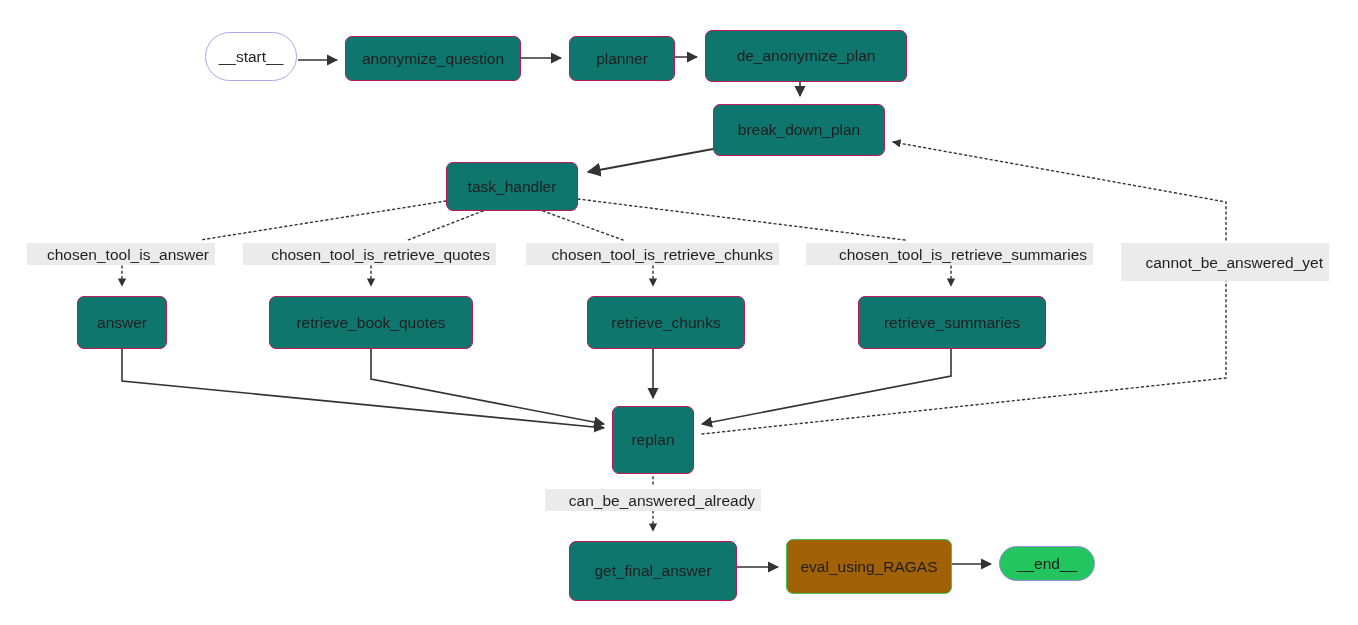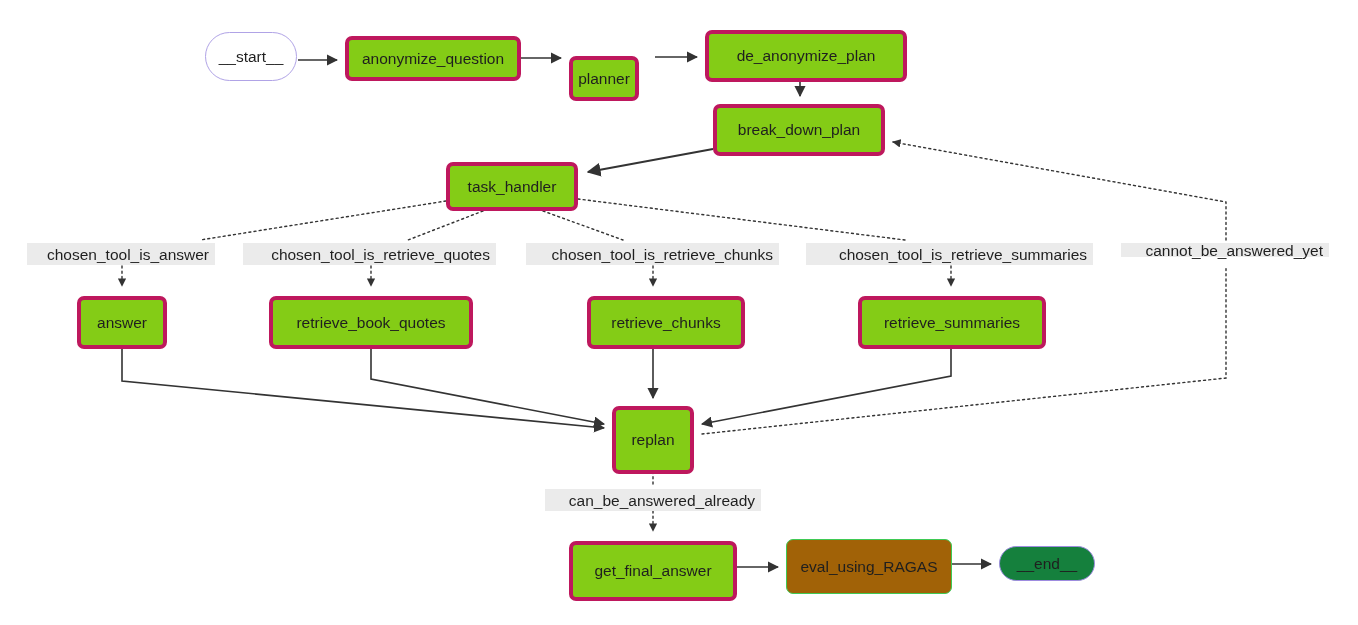--- a/index.html
+++ b/index.html
@@ -21,36 +21,36 @@
     top: 0;
     width: 1358px;
     height: 625px;
   }
   .node {
     position: absolute;
     box-sizing: border-box;
     display: flex;
     align-items: center;
     justify-content: center;
-    background: #84cc16;
-    border: 4px solid #be185d;
+    background: #0f766e;
+    border: 1px solid #be185d;
     border-radius: 7px;
     color: #1f1f1f;
     font-size: 15.5px;
     white-space: nowrap;
     z-index: 2;
   }
   .node.terminal {
     border-radius: 999px;
     background: #ffffff;
     border: 1.5px solid #b0a3e6;
   }
   .node.terminal-end {
     border-radius: 999px;
-    background: #15803d;
+    background: #22c55e;
     border: 1.5px solid #9e8ce0;
   }
   .node.accent-green {
     background: #a16207;
     border: 1px solid #3fc954;
   }
   .edge-label {
     position: absolute;
     box-sizing: border-box;
     display: flex;
@@ -128,21 +128,21 @@
   </svg>
 
   <div class="node terminal" style="left:205px; top:32px; width:92px; height:49px;align-items:center;">
     <span>__start__</span>
   </div>
 
   <div class="node" style="left:345px; top:36px; width:176px; height:45px;">
     <span>anonymize_question</span>
   </div>
 
-  <div class="node" style="left:569px; top:36px; width:70px; height:45px;margin-top:20px;">
+  <div class="node" style="left:569px; top:36px; width:106px; height:45px;">
     <span>planner</span>
   </div>
 
   <div class="node" style="left:705px; top:30px; width:202px; height:52px;">
     <span>de_anonymize_plan</span>
   </div>
 
   <div class="node" style="left:713px; top:104px; width:172px; height:52px;">
     <span>break_down_plan</span>
   </div>
@@ -192,21 +192,21 @@
   </div>
 
   <div class="edge-label" style="left:526px; top:243px; width:253px; height:22px;">
     <span>chosen_tool_is_retrieve_chunks</span>
   </div>
 
   <div class="edge-label" style="left:806px; top:243px; width:287px; height:22px;">
     <span>chosen_tool_is_retrieve_summaries</span>
   </div>
 
-  <div class="edge-label" style="left:1121px; top:243px; width:208px; height:14px;">
+  <div class="edge-label" style="left:1121px; top:243px; width:208px; height:38px;">
     <span>cannot_be_answered_yet</span>
   </div>
 
   <div class="edge-label" style="left:545px; top:489px; width:216px; height:22px;">
     <span>can_be_answered_already</span>
   </div>
 
 </div>
 
 </body></html>

